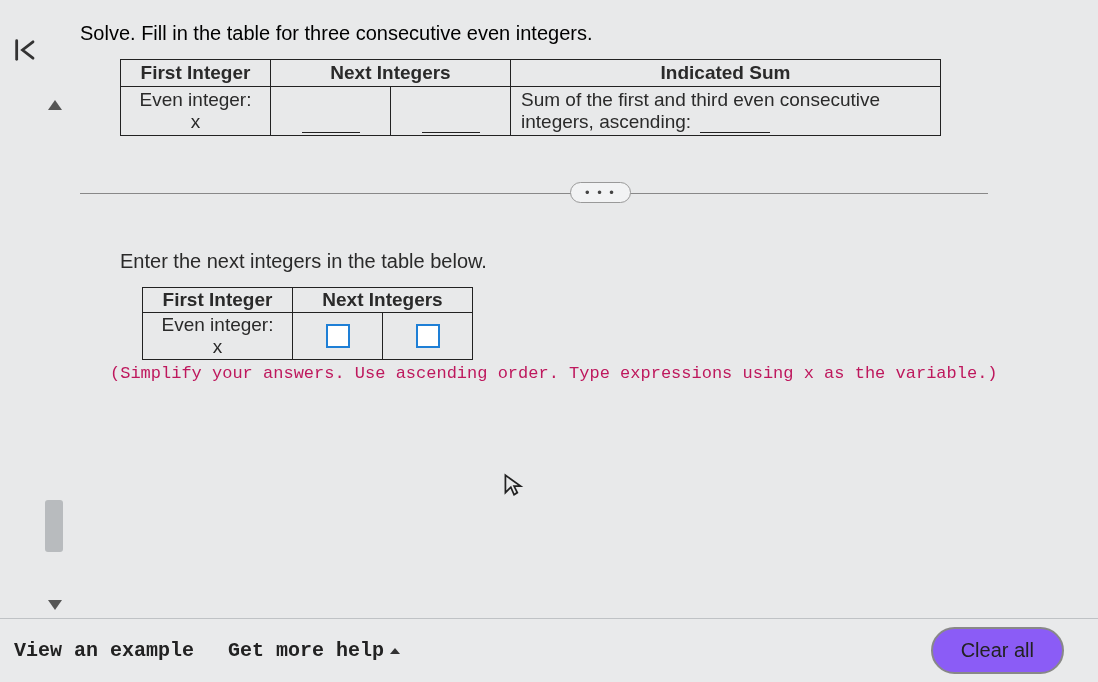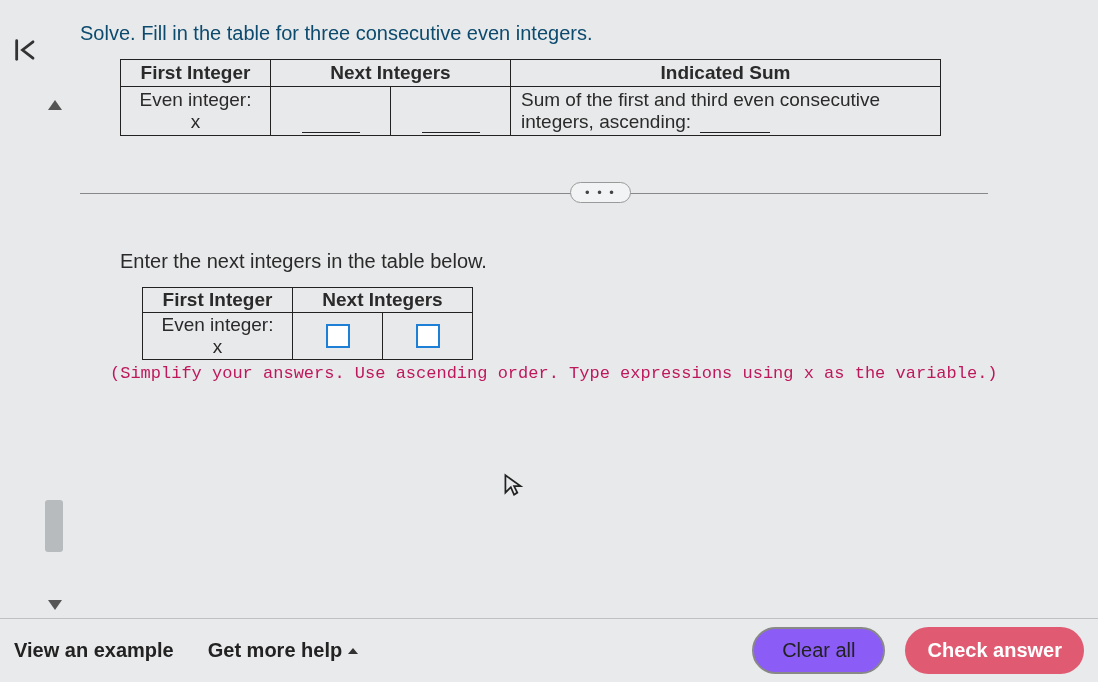--- a/index.html
+++ b/index.html
@@ -46,21 +46,21 @@
     cursor: pointer;
   }
   .content {
     position: absolute;
     left: 80px;
     top: 22px;
     right: 10px;
   }
   .prompt {
     font-size: 20px;
-    color: #0c4a6e;
+    color: #000000;
     margin-bottom: 14px;
   }
   .table1-wrap { margin-left: 40px; }
   table.t1 {
     border-collapse: collapse;
     font-size: 19px;
   }
   table.t1 td, table.t1 th {
     border: 1px solid #222;
     padding: 2px 10px;
@@ -151,20 +151,21 @@
   }
   .bb-link {
     font-size: 20px;
     font-weight: bold;
     color: #222;
     margin-right: 34px;
     cursor: pointer;
     display: flex;
     align-items: center;
     gap: 6px;
+    font-family: Liberation Mono, monospace;
   }
   .caret-up {
     width: 0; height: 0;
     border-left: 5px solid transparent;
     border-right: 5px solid transparent;
     border-bottom: 6px solid #333;
     display: inline-block;
   }
   .spacer { flex: 1; }
   .clear-btn {
@@ -280,14 +281,13 @@
 <div class="bottom-bar">
   <div class="bb-link">
     <span>View an example</span>
   </div>
   <div class="bb-link">
     <span>Get more help</span>
     <span class="caret-up"></span>
   </div>
   <div class="spacer"></div>
   <button class="clear-btn">Clear all</button>
-  <button class="check-btn">Check answer</button>
 </div>
 
 </body></html>

